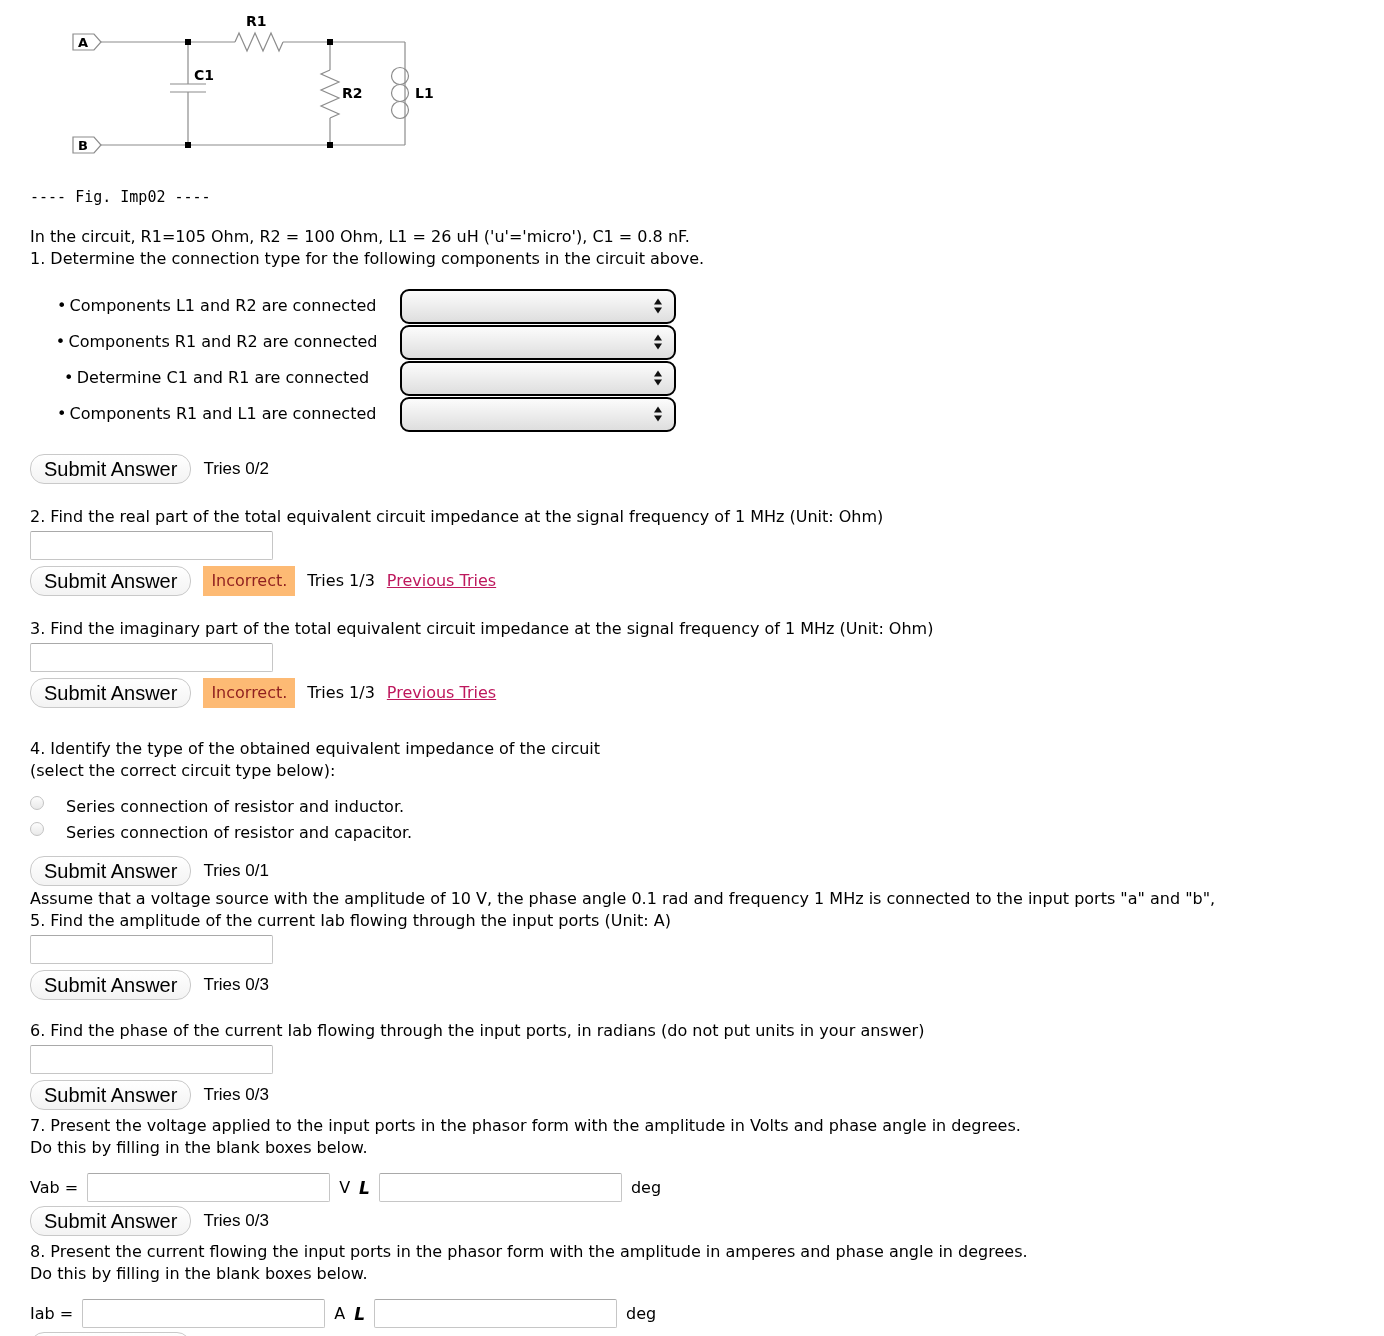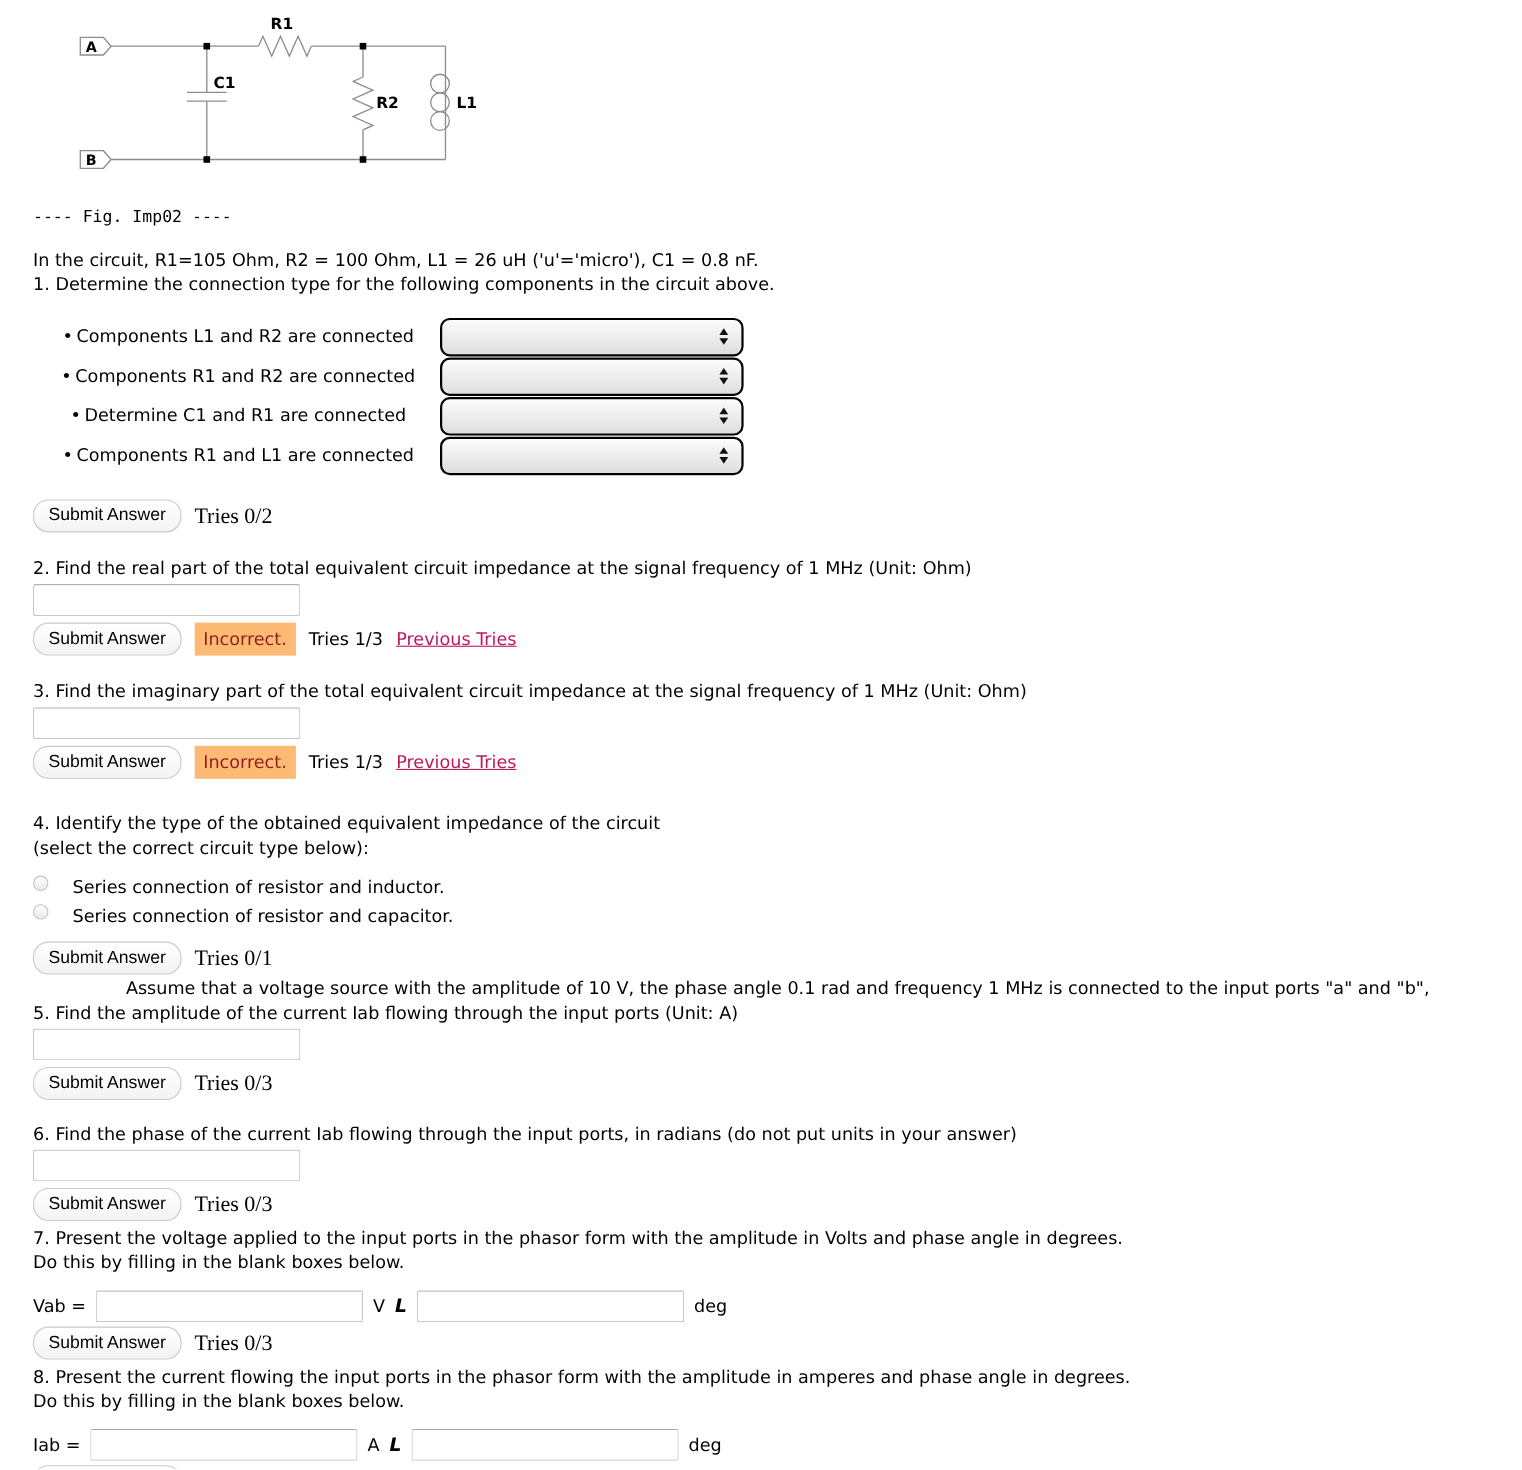--- a/index.html
+++ b/index.html
@@ -25,44 +25,44 @@
   }
   .spinner { position:absolute; right:12px; top:50%; transform:translateY(-50%);
     display:flex; flex-direction:column; gap:3px; }
   .tri-up { width:0; height:0; border-left:4.5px solid transparent; border-right:4.5px solid transparent;
     border-bottom:6px solid #111; }
   .tri-down { width:0; height:0; border-left:4.5px solid transparent; border-right:4.5px solid transparent;
     border-top:6px solid #111; }
   
   .submit-row { display:flex; align-items:center; gap:12px; }
   .btn {
-    font-family:"Liberation Sans", sans-serif; font-size:16px; color:#000;
+    font-family:"Liberation Sans", sans-serif; font-size:20px; color:#000;
     background:linear-gradient(#ffffff,#f3f3f3); border:1px solid #c9c9c9;
     border-radius:14px; height:30px; padding:0 13px; cursor:pointer;
   }
-  .tries-sys { font-family:Liberation Serif, serif; font-size:20px; }
+  .tries-sys { font-family:Liberation Sans, sans-serif; font-size:17px; }
   .tries-body { font-size:16px; }
   .badge-incorrect { background:#fdba74; color:#8f1f1f; padding:4px 8px; }
   .link { color:#be185d; text-decoration:underline; cursor:pointer; }
   .text-input {
     width:243px; height:29px; border:1px solid #c6c6c6; border-top-color:#a9a9a9;
     background:#fff; border-radius:2px; font-family:"DejaVu Sans",sans-serif; font-size:15px; padding:0 6px;
   }
   .nowrap { white-space:nowrap; }
   
   .radio-row { display:flex; align-items:flex-start; height:26px; gap:22px; }
   .radio-circle { width:14px; height:14px; border-radius:50%; border:1px solid #c3c3c3;
     background:linear-gradient(#fdfdfd,#e9e9e9); flex:0 0 auto; }
   
   .phasor-row { display:flex; align-items:center; gap:9px; margin-top:14px; }
   .angle { font-weight:bold; font-style:italic; font-size:17px; }
   
   .mt22 { margin-top:22px; } .mt20 { margin-top:20px; } .mt28 { margin-top:28px; }
   .mt14 { margin-top:14px; } .mt8 { margin-top:8px; } .mt6 { margin-top:6px; }
-  .mt5 { margin-top:5px; } .mt3 { margin-top:3px; } .mt2 { margin-top:2px;text-align:center; } .mt4 { margin-top:4px; }
+  .mt5 { margin-top:5px; } .mt3 { margin-top:3px; } .mt2 { margin-top:2px; } .mt4 { margin-top:4px; }
 </style>
 </head>
 <body>
 
 <div class="page">
 
   <div class="circuit-wrap">
     <svg width="400" height="158" viewBox="0 0 400 158">
       <g stroke="#8c8c8c" stroke-width="1.2" fill="none">
 

